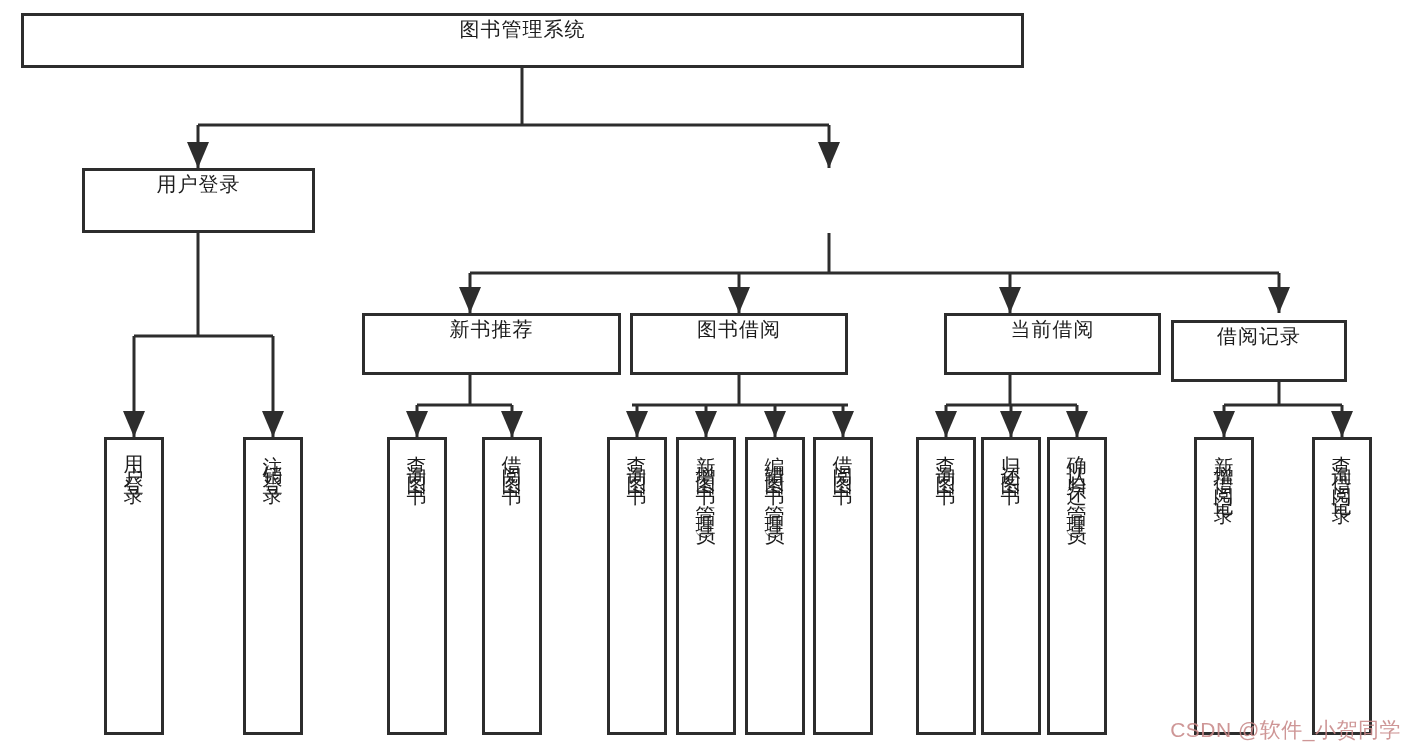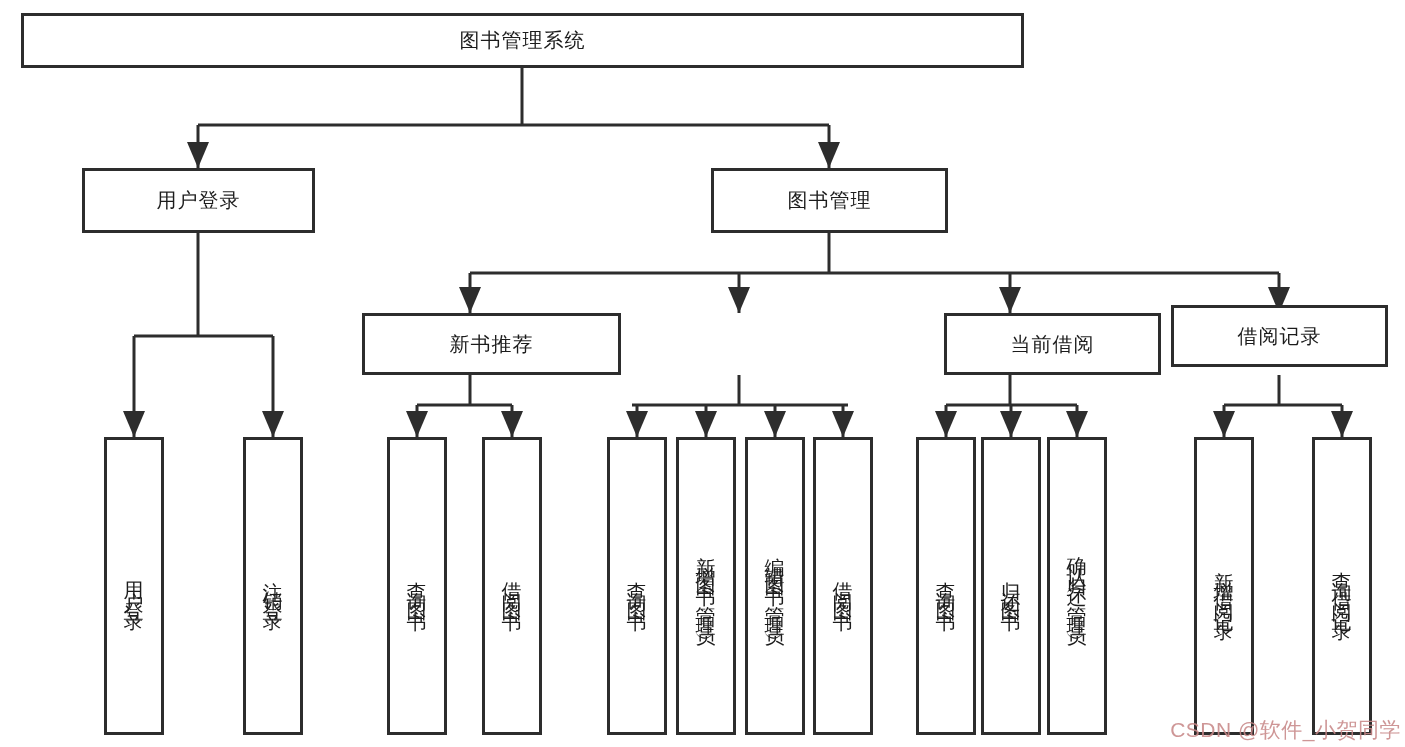--- a/index.html
+++ b/index.html
@@ -12,21 +12,21 @@
     overflow:hidden;
   }
   .connectors{
     position:absolute;left:0;top:0;z-index:0;
   }
   .box{
     position:absolute;
     box-sizing:border-box;
     background:#ffffff;
     border:3px solid #2d2d2d;
-    display:flex;align-items:center;justify-content:center;
+    display:flex;align-items:flex-start;justify-content:center;
     z-index:1;
     font-size:20px;
     letter-spacing:1px;
     white-space:nowrap;
   }
   .leaf{
     top:437px;width:60px;height:298px;
     letter-spacing:0;
   }
   .leaf span{
@@ -99,31 +99,31 @@
     </g>
   </svg>
 
   <div class="box" style="left:21px;top:13px;width:1003px;height:55px">
     <span>图书管理系统</span>
   </div>
 
   <div class="box" style="left:82px;top:168px;width:233px;height:65px">
     <span>用户登录</span>
   </div>
-  <div class="box" style="left:711px;top:168px;width:237px;height:65px">
-    <span>图书管理</span>
-  </div>
 
   <div class="box" style="left:362px;top:313px;width:259px;height:62px">
     <span>新书推荐</span>
   </div>
+  <div class="box" style="left:630px;top:313px;width:218px;height:62px">
+    <span>图书借阅</span>
+  </div>
   <div class="box" style="left:944px;top:313px;width:217px;height:62px">
     <span>当前借阅</span>
   </div>
-  <div class="box" style="left:1171px;top:305px;width:217px;height:62px">
+  <div class="box" style="left:1171px;top:320px;width:176px;height:62px">
     <span>借阅记录</span>
   </div>
 
   <div class="box leaf" style="left:104px">
     <span>用户登录</span>
   </div>
   <div class="box leaf" style="left:243px">
     <span>注销登录</span>
   </div>
 

